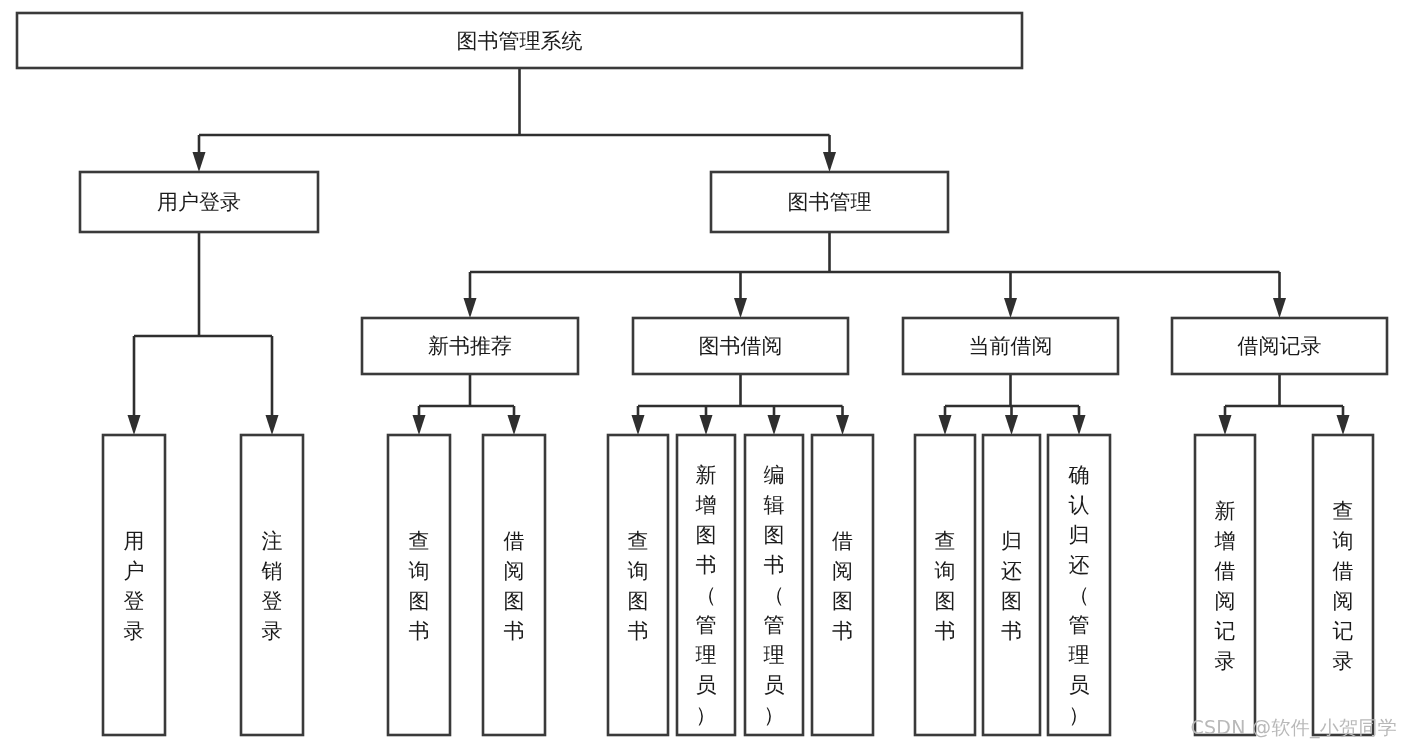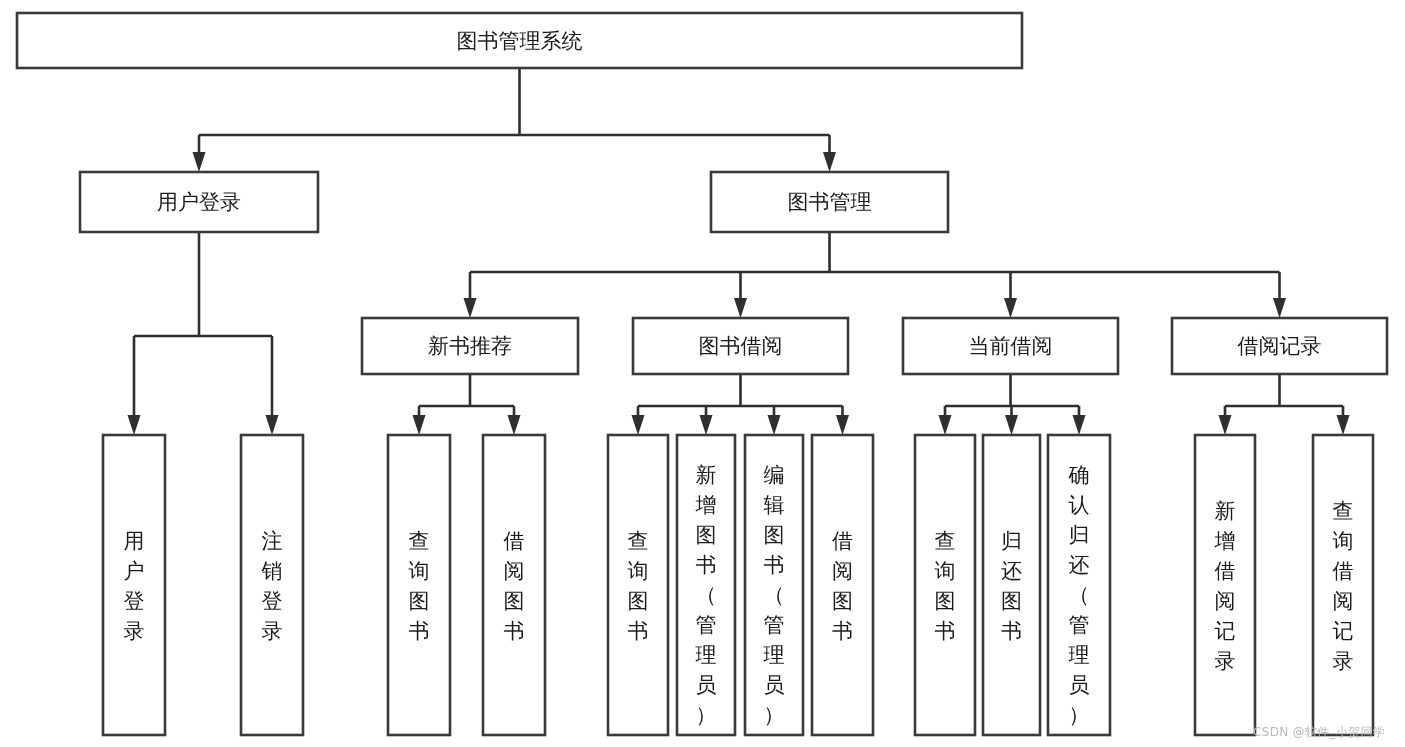--- a/index.html
+++ b/index.html
@@ -51,24 +51,24 @@
     dominant-baseline: middle;
   }
   .node-label-v {
     font-family: "DejaVu Sans", "Liberation Sans", sans-serif;
     font-size: 21px;
     fill: #1b1b1b;
     text-anchor: middle;
   }
   .watermark {
     position: absolute;
-    right: 20px;
+    right: 8px;
     bottom: 6px;
     font-family: "DejaVu Sans", "Liberation Sans", sans-serif;
-    font-size: 12px;
+    font-size: 19px;
     color: #b9b9b9;
     white-space: nowrap;
     letter-spacing: 0.3px;
     user-select: none;
   }
 </style>
 </head>
 <body>
 
 <div id="diagram-root">

